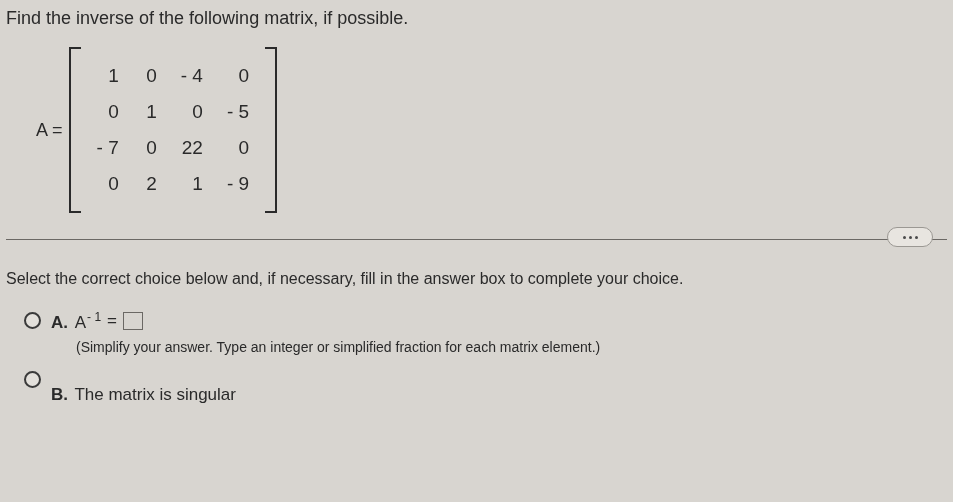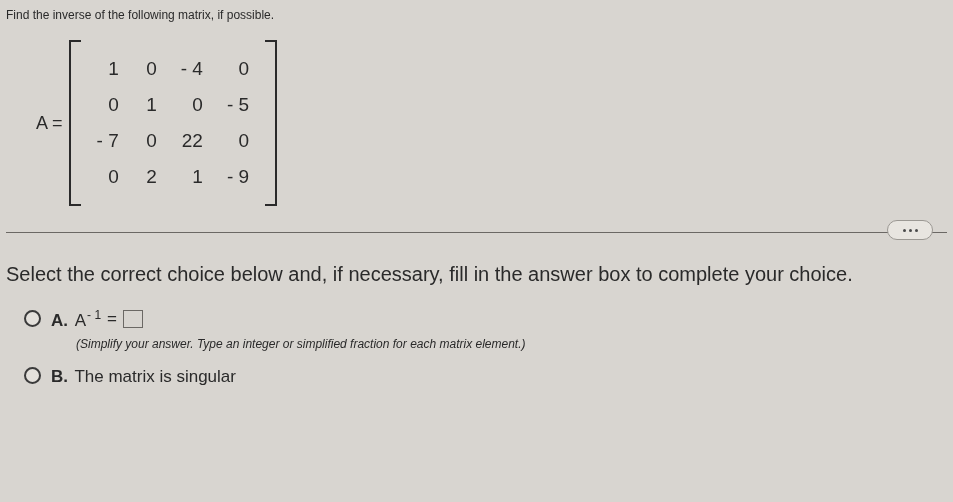--- a/index.html
+++ b/index.html
@@ -8,21 +8,21 @@
       height: 502px;
       background: #d8d5d0;
       font-family: Arial, Helvetica, sans-serif;
       color: #2a2a2a;
       font-size: 17px;
       overflow: hidden;
       position: relative;
     }
     .question-text {
       padding: 8px 0 0 6px;
-      font-size: 12px;
+      font-size: 18px;
     }
     .matrix-area {
       display: flex;
       align-items: center;
       margin: 18px 0 0 36px;
     }
     .matrix-label {
       font-size: 18px;
       margin-right: 6px;
     }
@@ -64,21 +64,21 @@
       display: flex;
       align-items: center;
       justify-content: center;
       gap: 3px;
     }
     .ellipsis-badge span {
       width: 3px; height: 3px; background: #4a4a4a; border-radius: 50%;
     }
     .instruction {
       margin: 30px 0 0 6px;
-      font-size: 20px;
+      font-size: 16px;
     }
     .choices { margin: 22px 0 0 24px; }
     .choice-row {
       display: flex;
       align-items: flex-start;
       gap: 10px;
       margin-top: 14px;
     }
     .radio {
       width: 17px; height: 17px; border: 2px solid #3a3a3a; border-radius: 50%;
@@ -86,24 +86,23 @@
     }
     .choice-letter { font-weight: bold; margin-right: 2px; }
     .inv-expr { display: inline-flex; align-items: center; gap: 6px; margin-left: 0; }
     .sup { font-size: 12px; vertical-align: super; margin-left: 1px; }
     .answer-box {
       width: 20px; height: 18px; border: 1px solid #6b6864; background: #d8d5d0;
       display: inline-block;
     }
     .hint {
       margin: 6px 0 8px 52px;
-      font-size: 12px;
-      font-style: italic;
+      font-size: 14px;
     }
-    .choice-b-text { margin-top: 2px; }
+    .choice-b-text { margin-top: 16px; }
     .divider-wrap { position: relative; margin-top: 26px; }
   </style>
 </head>
 <body>
 
 <div class="question-text">Find the inverse of the following matrix, if possible.</div>
 
 <div class="matrix-area">
   <div class="matrix-label">A =</div>
   <div class="matrix">

